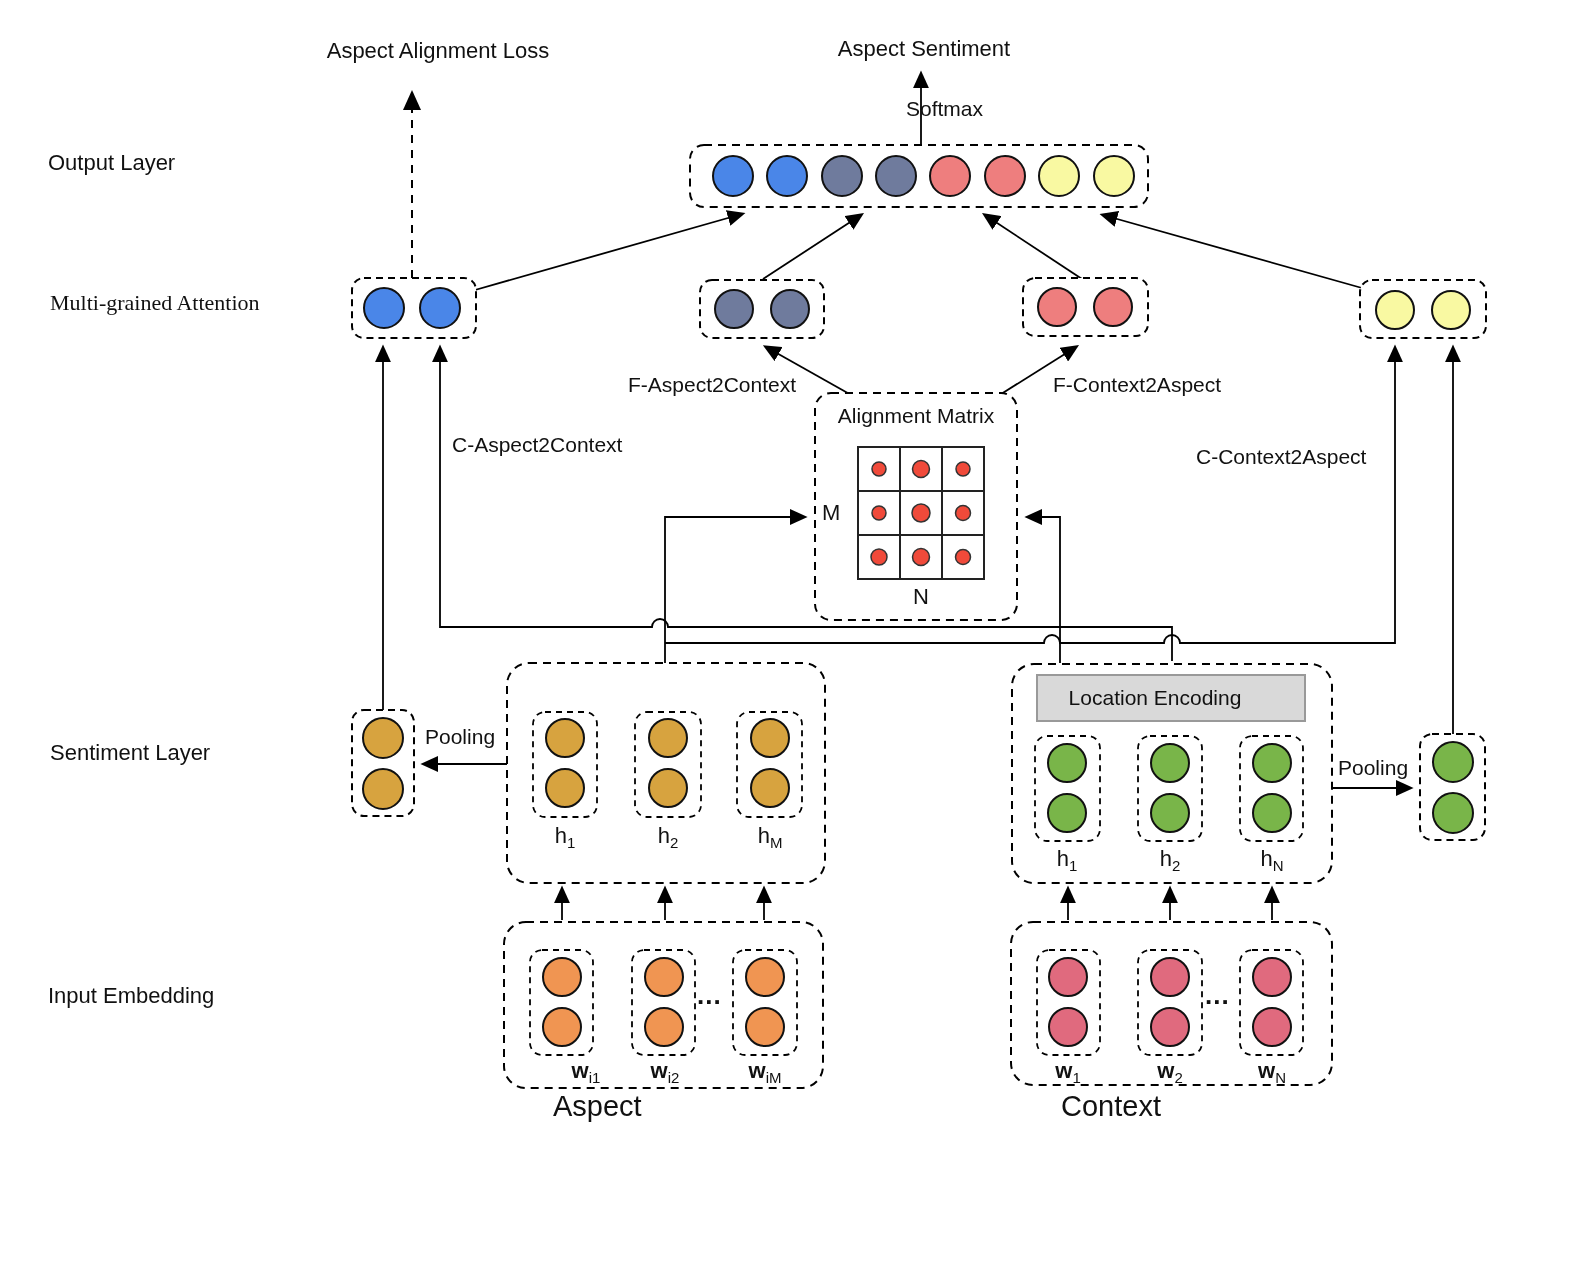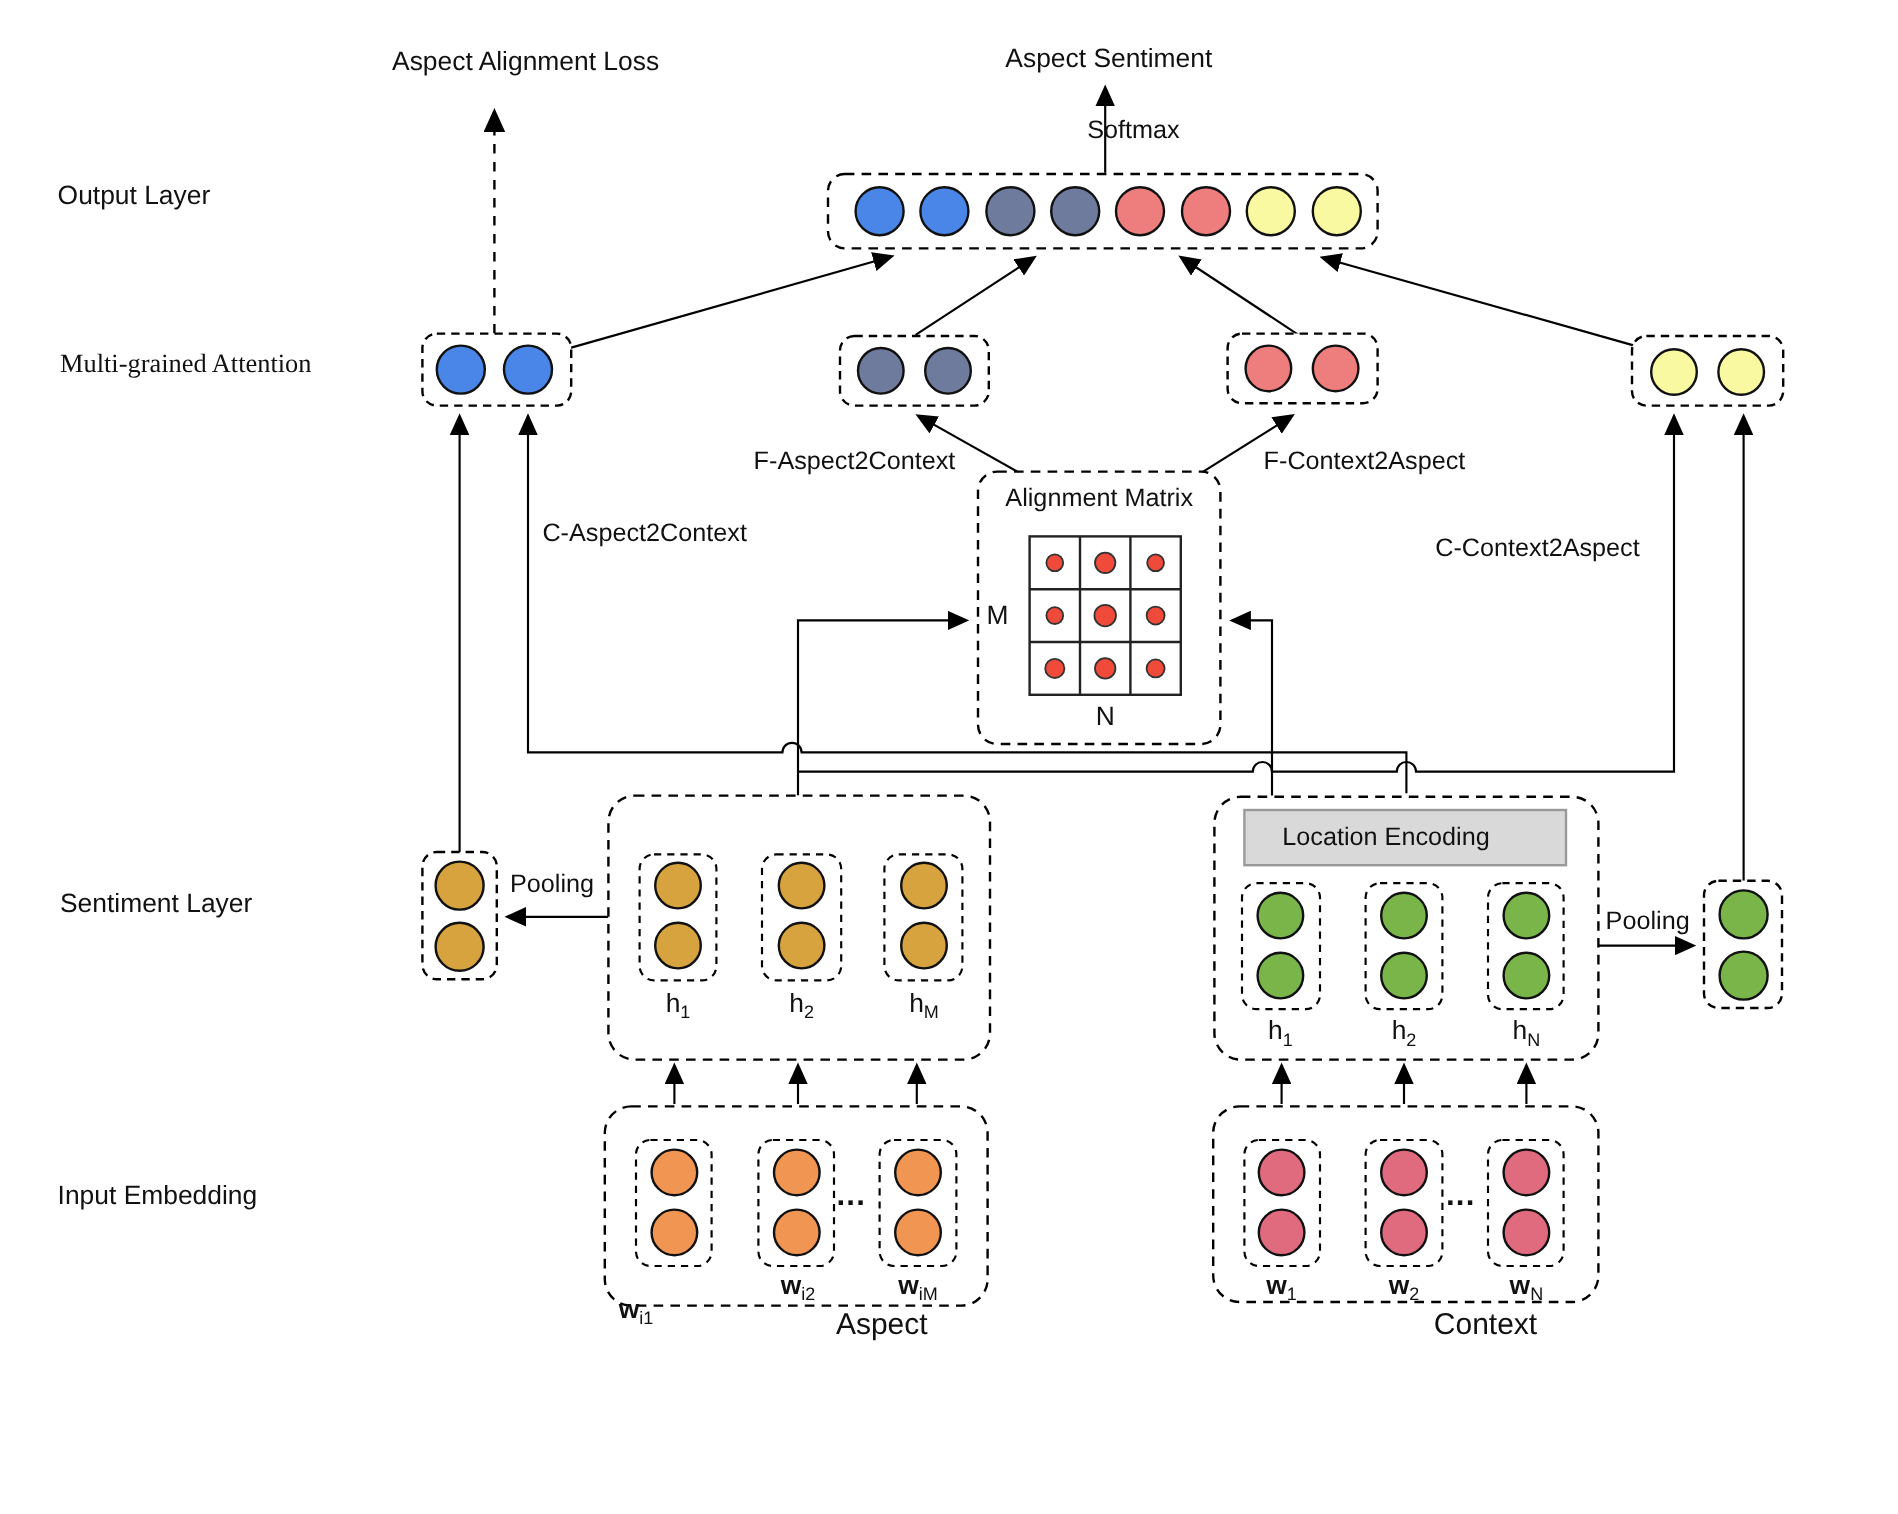--- a/index.html
+++ b/index.html
@@ -6,21 +6,21 @@
   #page{position:relative;width:1582px;height:1262px;background:#fff;
         font-family:"Liberation Sans", sans-serif;color:#111;overflow:hidden;}
   #diagram-svg{position:absolute;left:0;top:0;}
   .lbl{position:absolute;white-space:nowrap;font-size:21px;color:#111;}
   .lbl.center{text-align:center;}
   .layer-lbl{font-size:22px;}
   .toplbl{font-size:22px;}
   .unit-label{position:absolute;width:60px;text-align:center;font-size:22px;}
   .unit-label sub{font-size:15px;}
   .wbold span{font-weight:bold;}
-  .bigword{position:absolute;width:220px;text-align:right;font-size:25px;}
+  .bigword{position:absolute;width:220px;text-align:left;font-size:29px;}
   .dots{position:absolute;font-size:26px;font-weight:bold;letter-spacing:1px;}
   #caption{position:absolute;left:0;top:1180px;width:1502px;text-align:center;
            font-family:"Liberation Serif", serif;font-size:31px;color:#000;}
   .mn{position:absolute;font-size:22px;}
 </style>
 </head>
 <body>
 
 <div id="page">
 
@@ -216,21 +216,21 @@
 <div class="lbl center" style="left:1037px;top:686px;width:236px;">Location Encoding</div>
 
 <div class="unit-label" style="left:535px;top:823px;"><span>h</span><sub>1</sub></div>
 <div class="unit-label" style="left:638px;top:823px;"><span>h</span><sub>2</sub></div>
 <div class="unit-label" style="left:740px;top:823px;"><span>h</span><sub>M</sub></div>
 
 <div class="unit-label" style="left:1037px;top:846px;"><span>h</span><sub>1</sub></div>
 <div class="unit-label" style="left:1140px;top:846px;"><span>h</span><sub>2</sub></div>
 <div class="unit-label" style="left:1242px;top:846px;"><span>h</span><sub>N</sub></div>
 
-<div class="unit-label wbold" style="left:500px;top:1058px;margin-top:20px;"><span>w</span><sub>i1</sub></div>
+<div class="unit-label wbold" style="left:556px;top:1058px;"><span>w</span><sub>i1</sub></div>
 <div class="unit-label wbold" style="left:635px;top:1058px;"><span>w</span><sub>i2</sub></div>
 <div class="unit-label wbold" style="left:735px;top:1058px;"><span>w</span><sub>iM</sub></div>
 <div class="dots" style="left:697px;top:980px;">...</div>
 
 <div class="unit-label wbold" style="left:1038px;top:1058px;"><span>w</span><sub>1</sub></div>
 <div class="unit-label wbold" style="left:1140px;top:1058px;"><span>w</span><sub>2</sub></div>
 <div class="unit-label wbold" style="left:1242px;top:1058px;"><span>w</span><sub>N</sub></div>
 <div class="dots" style="left:1205px;top:980px;">...</div>
 
 <div class="bigword" style="left:553px;top:1090px;">Aspect</div>

